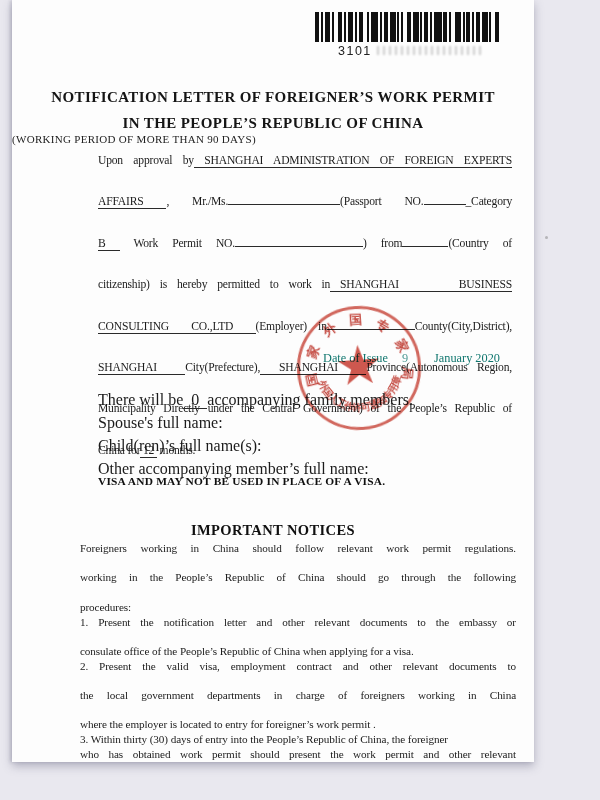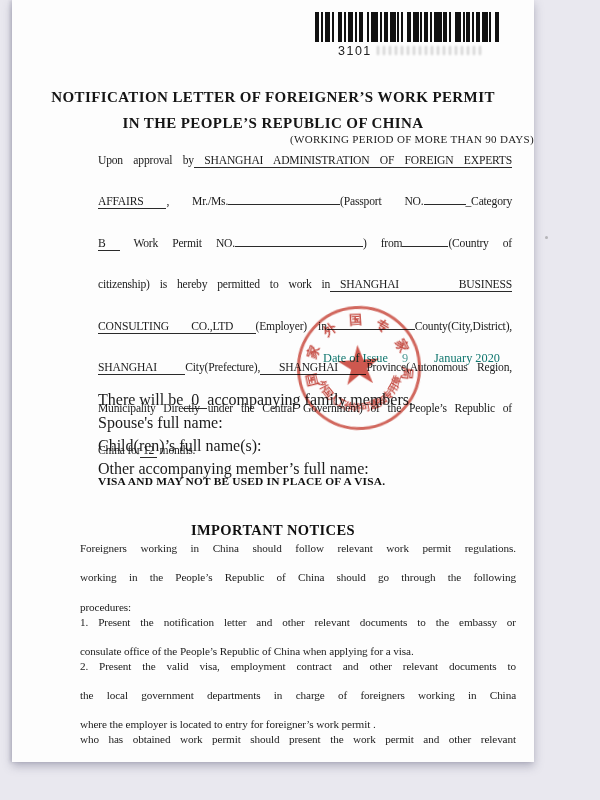--- a/index.html
+++ b/index.html
@@ -17,21 +17,21 @@
   
   #barcode{left:303px;top:12px;width:186px;height:30px;}
   #barcode-num{left:326px;top:44px;height:13px;display:flex;align-items:center;
     font-family:"Liberation Sans",sans-serif;font-size:12.5px;color:#222;letter-spacing:1.5px;}
   .smudge{display:inline-block;width:104px;height:9px;margin-left:5px;
     background:repeating-linear-gradient(90deg, rgba(40,40,40,.6) 0 2px, transparent 2px 6px);
     filter:blur(1.3px);opacity:.4;}
   
   #title{left:0;right:0;top:84px;text-align:center;font-weight:bold;font-size:15px;
     line-height:26px;color:#151515;letter-spacing:.4px;}
-  #subtitle{left:0;right:0;top:133px;text-align:right;font-size:11px;color:#222;letter-spacing:.3px;}
+  #subtitle{left:0;right:0;top:133px;text-align:left;font-size:11px;color:#222;letter-spacing:.3px;}
   
   #letter{left:86px;top:151px;width:414px;font-size:11.6px;color:#1b1b1b;letter-spacing:-.2px;}
   #letter .line{line-height:20.7px;}
   .jline{text-align:justify;}
   .jline::after{content:"";display:inline-block;width:100%;height:0;}
   .u{border-bottom:1px solid #2a2a2a;}
   .blank{display:inline-block;height:11px;border-bottom:1px solid #2a2a2a;}
   .pre{white-space:pre;}
   
   #dateline{left:311px;top:351px;font-size:12.3px;color:#0f766e;white-space:nowrap;}
@@ -140,20 +140,21 @@
   <div class="abs" id="notices-head">IMPORTANT NOTICES</div>
   <div class="abs" id="notices">
       <div class="line jline"><span>Foreigners working in China should follow relevant work permit regulations.</span></div>
       <div class="line jline"><span>working in the People’s Republic of China should go through the following</span></div>
       <div class="line"><span>procedures:</span></div>
       <div class="line jline"><span>1. Present the notification letter and other relevant documents to the embassy or</span></div>
       <div class="line"><span>consulate office of the People’s Republic of China when applying for a visa.</span></div>
       <div class="line jline"><span>2. Present the valid visa, employment contract and other relevant documents to</span></div>
       <div class="line jline"><span>the local government departments in charge of foreigners working in China</span></div>
       <div class="line"><span>where the employer is located to entry for foreigner’s work permit .</span></div>
+      <div class="line"><span>3. Within thirty (30) days of entry into the People’s Republic of China, the foreigner</span></div>
       <div class="line jline"><span>who has obtained work permit should present the work permit and other relevant</span></div>
     </div>
 
   <div class="abs" id="stamp">
     <div class="ring"></div>
     <div id="seal-top">
         <span class="char" style="font-size: 13px; transform: translate(-50%, -50%) rotate(-100deg) translateY(-48px);">国</span>
         <span class="char" style="font-size: 13px; transform: translate(-50%, -50%) rotate(-66.6667deg) translateY(-48px);">家</span>
         <span class="char" style="font-size: 13px; transform: translate(-50%, -50%) rotate(-33.3333deg) translateY(-48px);">外</span>
         <span class="char" style="font-size: 13px; transform: translate(-50%, -50%) rotate(0deg) translateY(-48px);">国</span>

